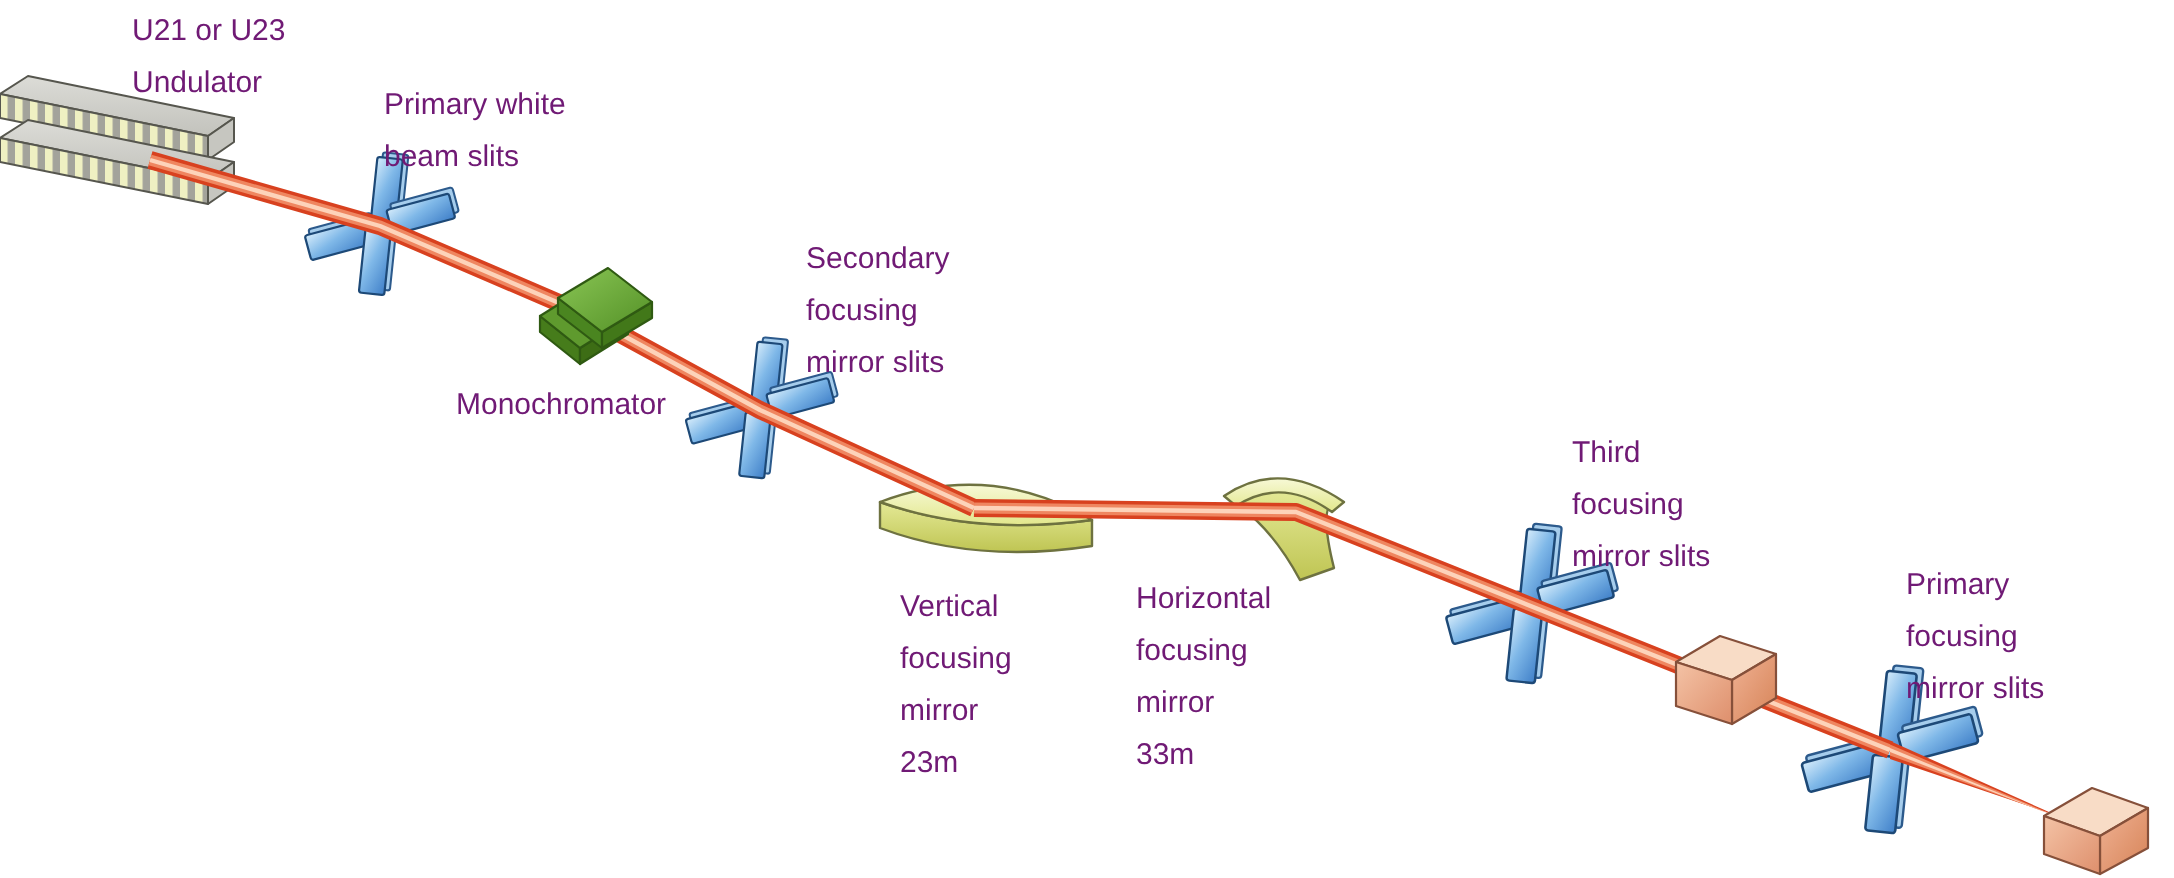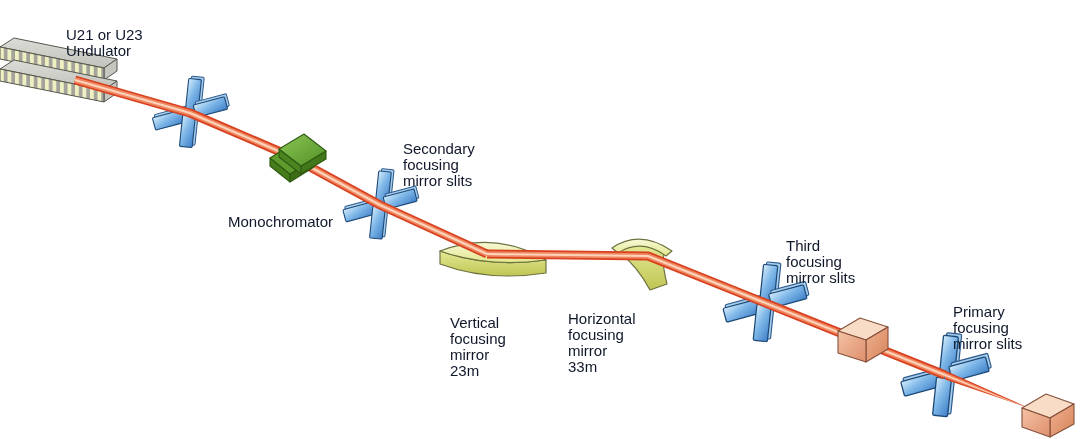--- a/index.html
+++ b/index.html
@@ -7,24 +7,23 @@
     position:relative;
     width:1087px;height:439px;
     background:#ffffff;
     font-family:"Liberation Sans", sans-serif;
     overflow:hidden;
   }
   .stage svg{position:absolute;left:0;top:0;}
   .lbl{
     position:absolute;
     font-size:15px;
-    line-height:16px;
-    color:#0f172a;
+    line-height:26px;
+    color:#701a75;
     white-space:pre-line;
-    margin-top:24px;
   }
 </style>
 </head>
 <body>
 
 <div class="stage">
 
   <svg width="1087" height="439" viewBox="0 0 1087 439">
     <defs>
       <linearGradient id="bladeGrad" x1="0" y1="0" x2="1" y2="1">
@@ -145,20 +144,22 @@
 
     <g stroke="#86503a" stroke-width="1.1" stroke-linejoin="round">
       <polygon points="1022,408 1046,394 1074,404 1050,418" fill="#f8dcc6"></polygon>
       <polygon points="1050,418 1074,404 1074,424 1050,437" fill="url(#sampleRightGrad)"></polygon>
       <polygon points="1022,408 1050,418 1050,437 1022,427" fill="url(#sampleFrontGrad)"></polygon>
     </g>
   </svg>
 
   <div class="lbl" style="left:66px;top:3px">U21 or U23
 Undulator</div>
+  <div class="lbl" style="left:192px;top:40px">Primary white
+beam slits</div>
   <div class="lbl" style="left:228px;top:190px">Monochromator</div>
   <div class="lbl" style="left:403px;top:117px">Secondary
 focusing
 mirror slits</div>
   <div class="lbl" style="left:450px;top:291px">Vertical
 focusing
 mirror
 23m</div>
   <div class="lbl" style="left:568px;top:287px">Horizontal
 focusing

